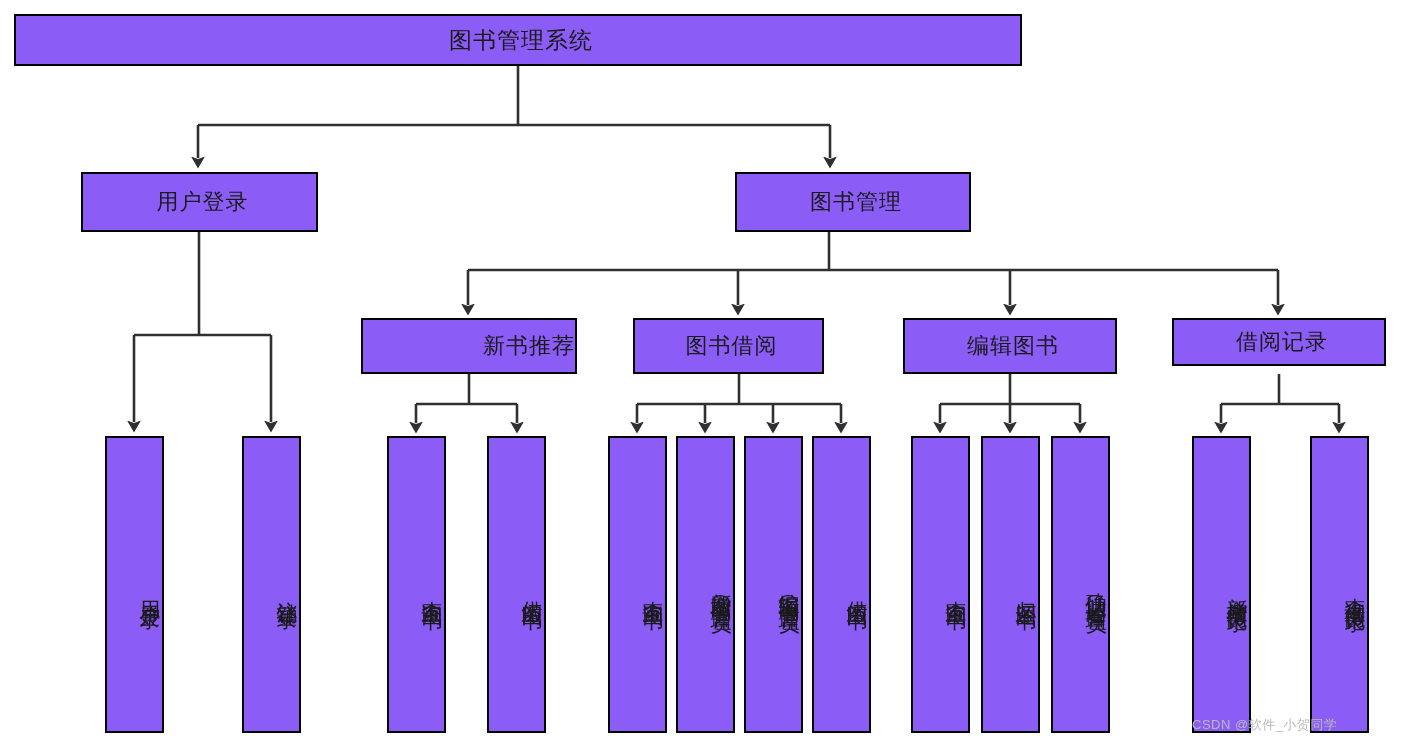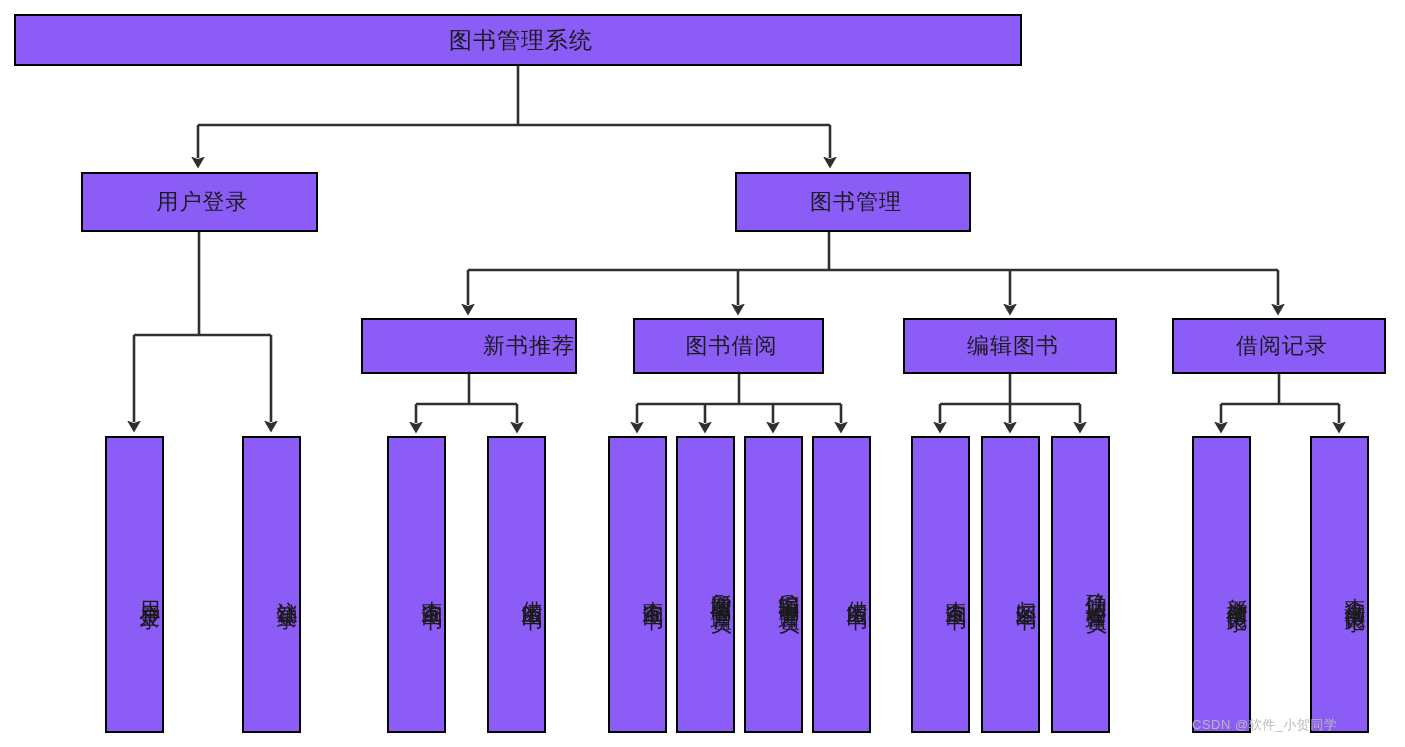--- a/index.html
+++ b/index.html
@@ -134,21 +134,21 @@
 
   <div class="node horiz" style="left:361px; top:318px; width:216px; height:56px;justify-content:flex-end;">
     <span>新书推荐</span>
   </div>
   <div class="node horiz" style="left:633px; top:318px; width:191px; height:56px;">
     <span>图书借阅</span>
   </div>
   <div class="node horiz" style="left:903px; top:318px; width:214px; height:56px;">
     <span>编辑图书</span>
   </div>
-  <div class="node horiz" style="left:1172px; top:318px; width:214px; height:56px;">
+  <div class="node horiz" style="left:1172px; top:318px; width:214px; height:48px;">
     <span>借阅记录</span>
   </div>
 
   <div class="node vert" style="left:105px; top:436px; width:59px; height:297px;">
     <span class="vlabel">用户登录</span>
   </div>
   <div class="node vert" style="left:242px; top:436px; width:59px; height:297px;">
     <span class="vlabel">注销登录</span>
   </div>
 

